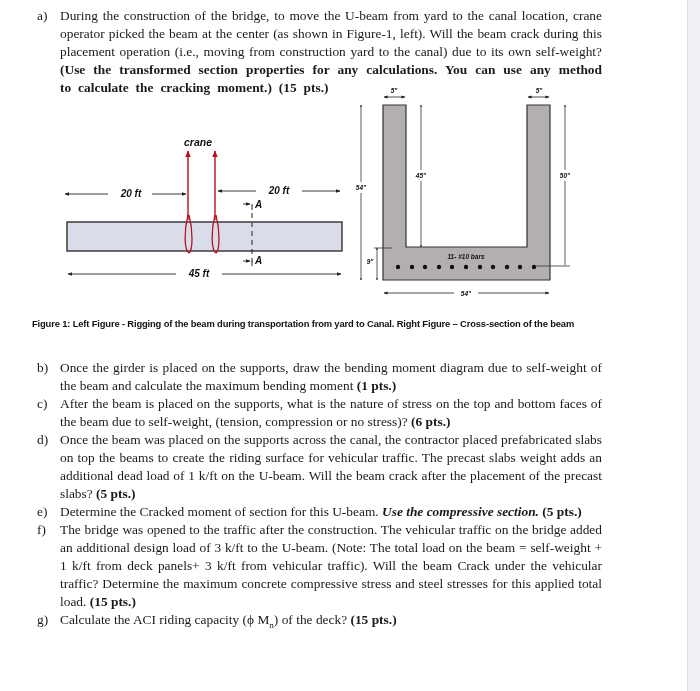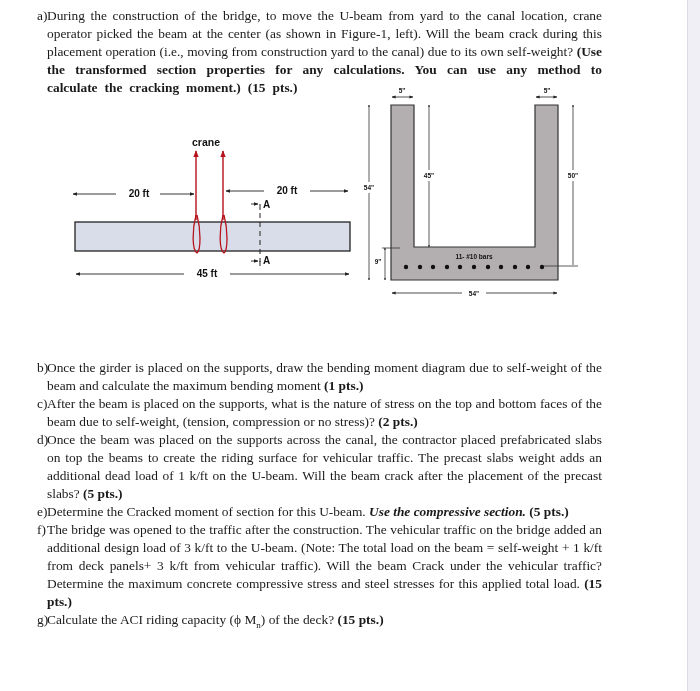--- a/index.html
+++ b/index.html
@@ -11,25 +11,25 @@
     .page { position: absolute; left: 0; top: 0; width: 687px; height: 691px; background: #fff; }
     .scrollbar {
       position: absolute; left: 687px; top: 0; width: 13px; height: 691px;
       background: #f0eff5; border-left: 1px solid #dcdbe3; box-sizing: border-box;
     }
     .item {
       position: absolute; left: 37px; width: 565px;
       font-size: 13.4px; line-height: 18px;
     }
     .item .lbl { position: absolute; left: 0; top: 0; }
-    .item .txt { margin-left: 10px; text-align: justify; text-align-last: left; font-family: Liberation Serif, serif; }
+    .item .txt { margin-left: 23px; text-align: justify; text-align-last: left; font-family: Liberation Serif, serif; }
     .item .bold { font-weight: bold; }
     .item .bi { font-weight: bold; font-style: italic; }
     .item .wide-bold { font-weight: bold; word-spacing: 3.6px; }
-    .figure { position: absolute; left: 12px; top: 80px; width: 687px; height: 230px; }
+    .figure { position: absolute; left: 4px; top: 80px; width: 687px; height: 230px; font-style: italic; }
     .caption {
       position: absolute; left: 32px; top: 318px;
       font-family: "Liberation Sans", sans-serif; font-size: 9.4px; font-weight: bold;
       color: #111; letter-spacing: -0.15px; white-space: nowrap;
     }
     svg text { font-family: "Liberation Sans", sans-serif; font-weight: bold; }
   </style>
 </head>
 <body>
 
@@ -155,34 +155,35 @@
 
         <g>
           <line x1="450" y1="293" x2="380" y2="293" stroke="#222" stroke-width="0.8" marker-end="url(#arr)"></line>
           <line x1="474" y1="293" x2="545" y2="293" stroke="#222" stroke-width="0.8" marker-end="url(#arr)"></line>
           <text x="462" y="296" font-size="6.5" text-anchor="middle" fill="#111">54"</text>
         </g>
       </g>
     </svg>
   </div>
 
+  <div class="caption">Figure 1: Left Figure - Rigging of the beam during transportation from yard to Canal.  Right Figure – Cross-section of the beam</div>
 
   <div class="item" style="top:359px;">
     <span class="lbl">b)</span>
     <div class="txt">
       <span>Once the girder is placed on the supports, draw the bending moment diagram due to self-weight of the beam and calculate the maximum bending moment</span>
       <span class="bold">(1 pts.)</span>
     </div>
   </div>
 
   <div class="item" style="top:395px;">
     <span class="lbl">c)</span>
     <div class="txt">
       <span>After the beam is placed on the supports, what is the nature of stress on the top and bottom faces of the beam due to self-weight, (tension, compression or no stress)?</span>
-      <span class="bold">(2 pts.)</span>
+      <span class="bold">(6 pts.)</span>
     </div>
   </div>
 
   <div class="item" style="top:431px;">
     <span class="lbl">d)</span>
     <div class="txt">
       <span>Once the beam was placed on the supports across the canal, the contractor placed prefabricated slabs on top the beams to create the riding surface for vehicular traffic. The precast slabs weight adds an additional dead load of 1 k/ft on the U-beam. Will the beam crack after the placement of the precast slabs?</span>
       <span class="bold">(5 pts.)</span>
     </div>
   </div>

